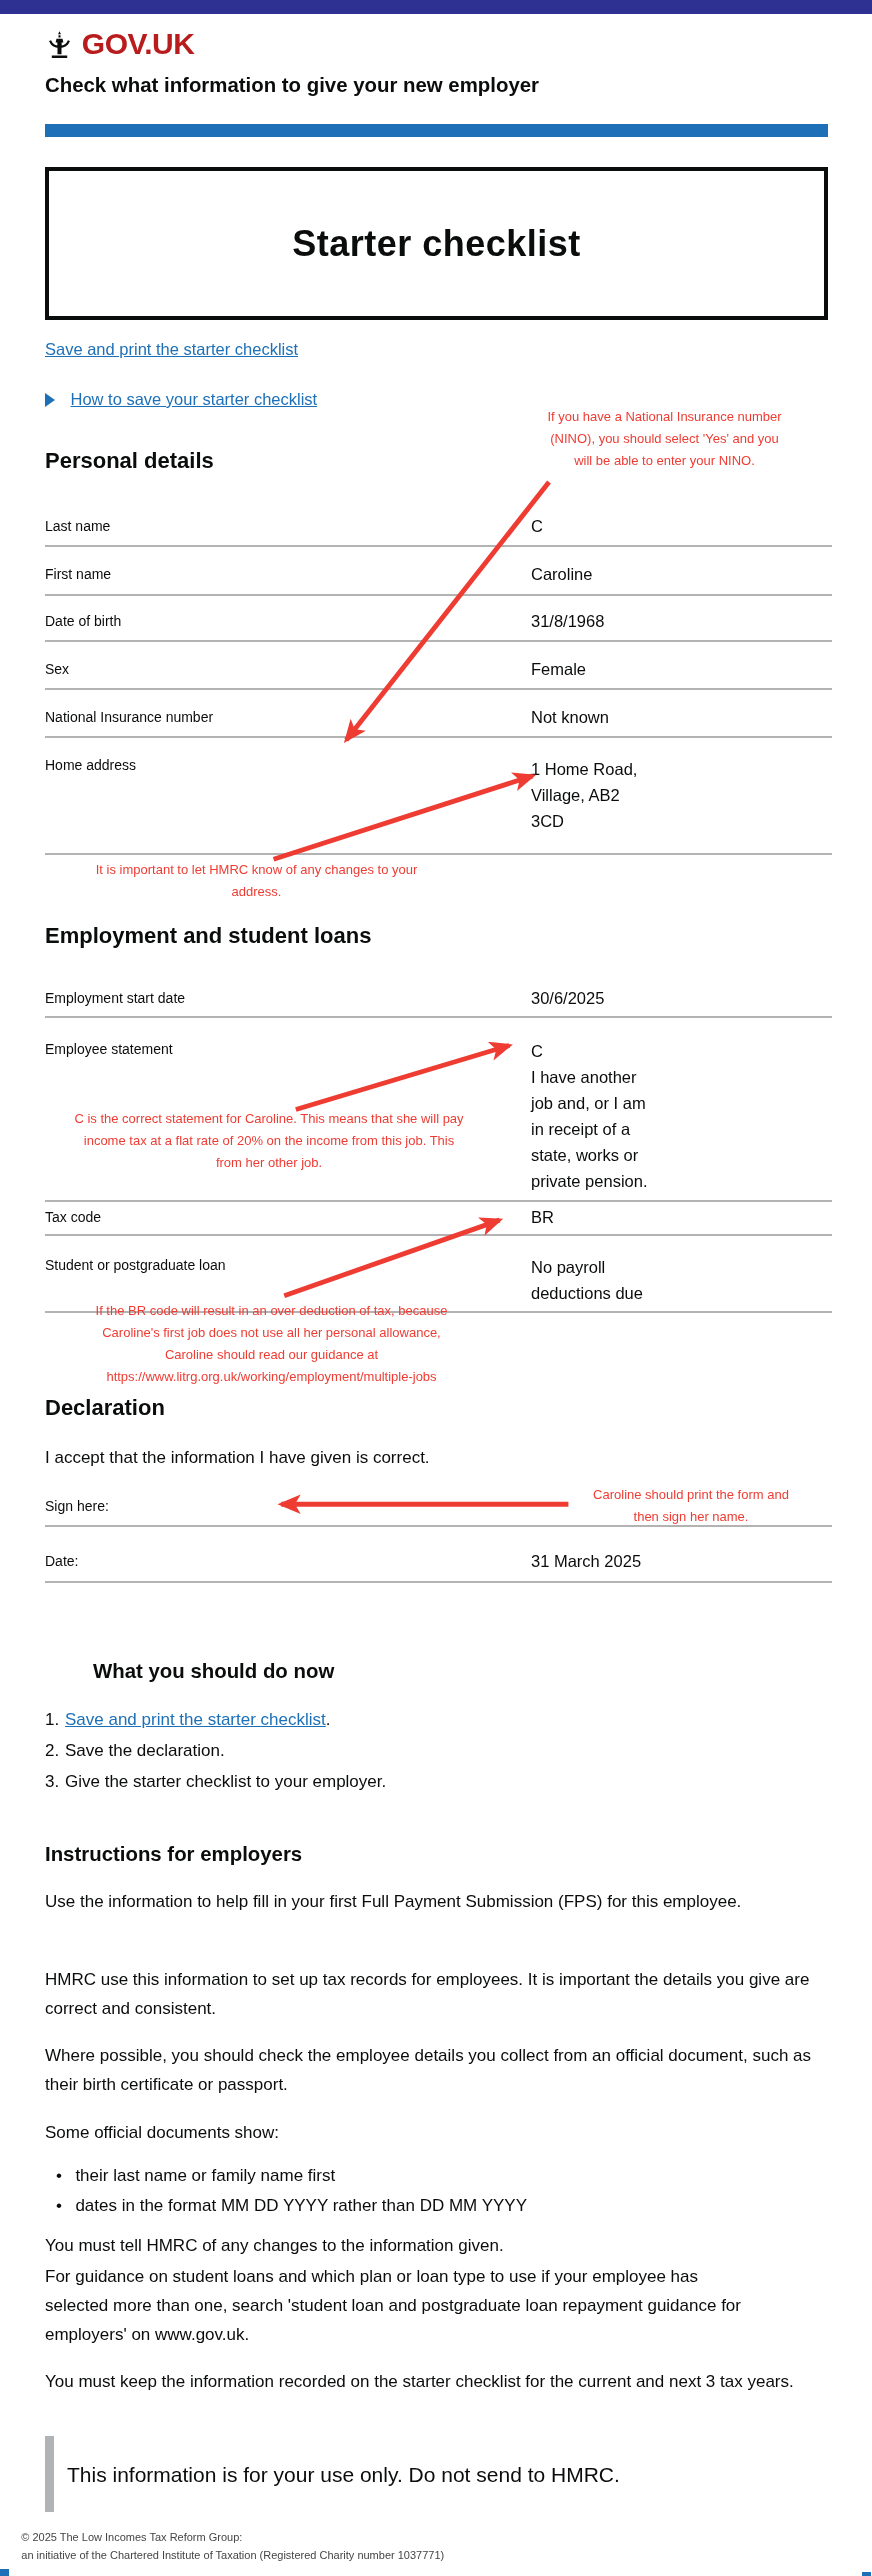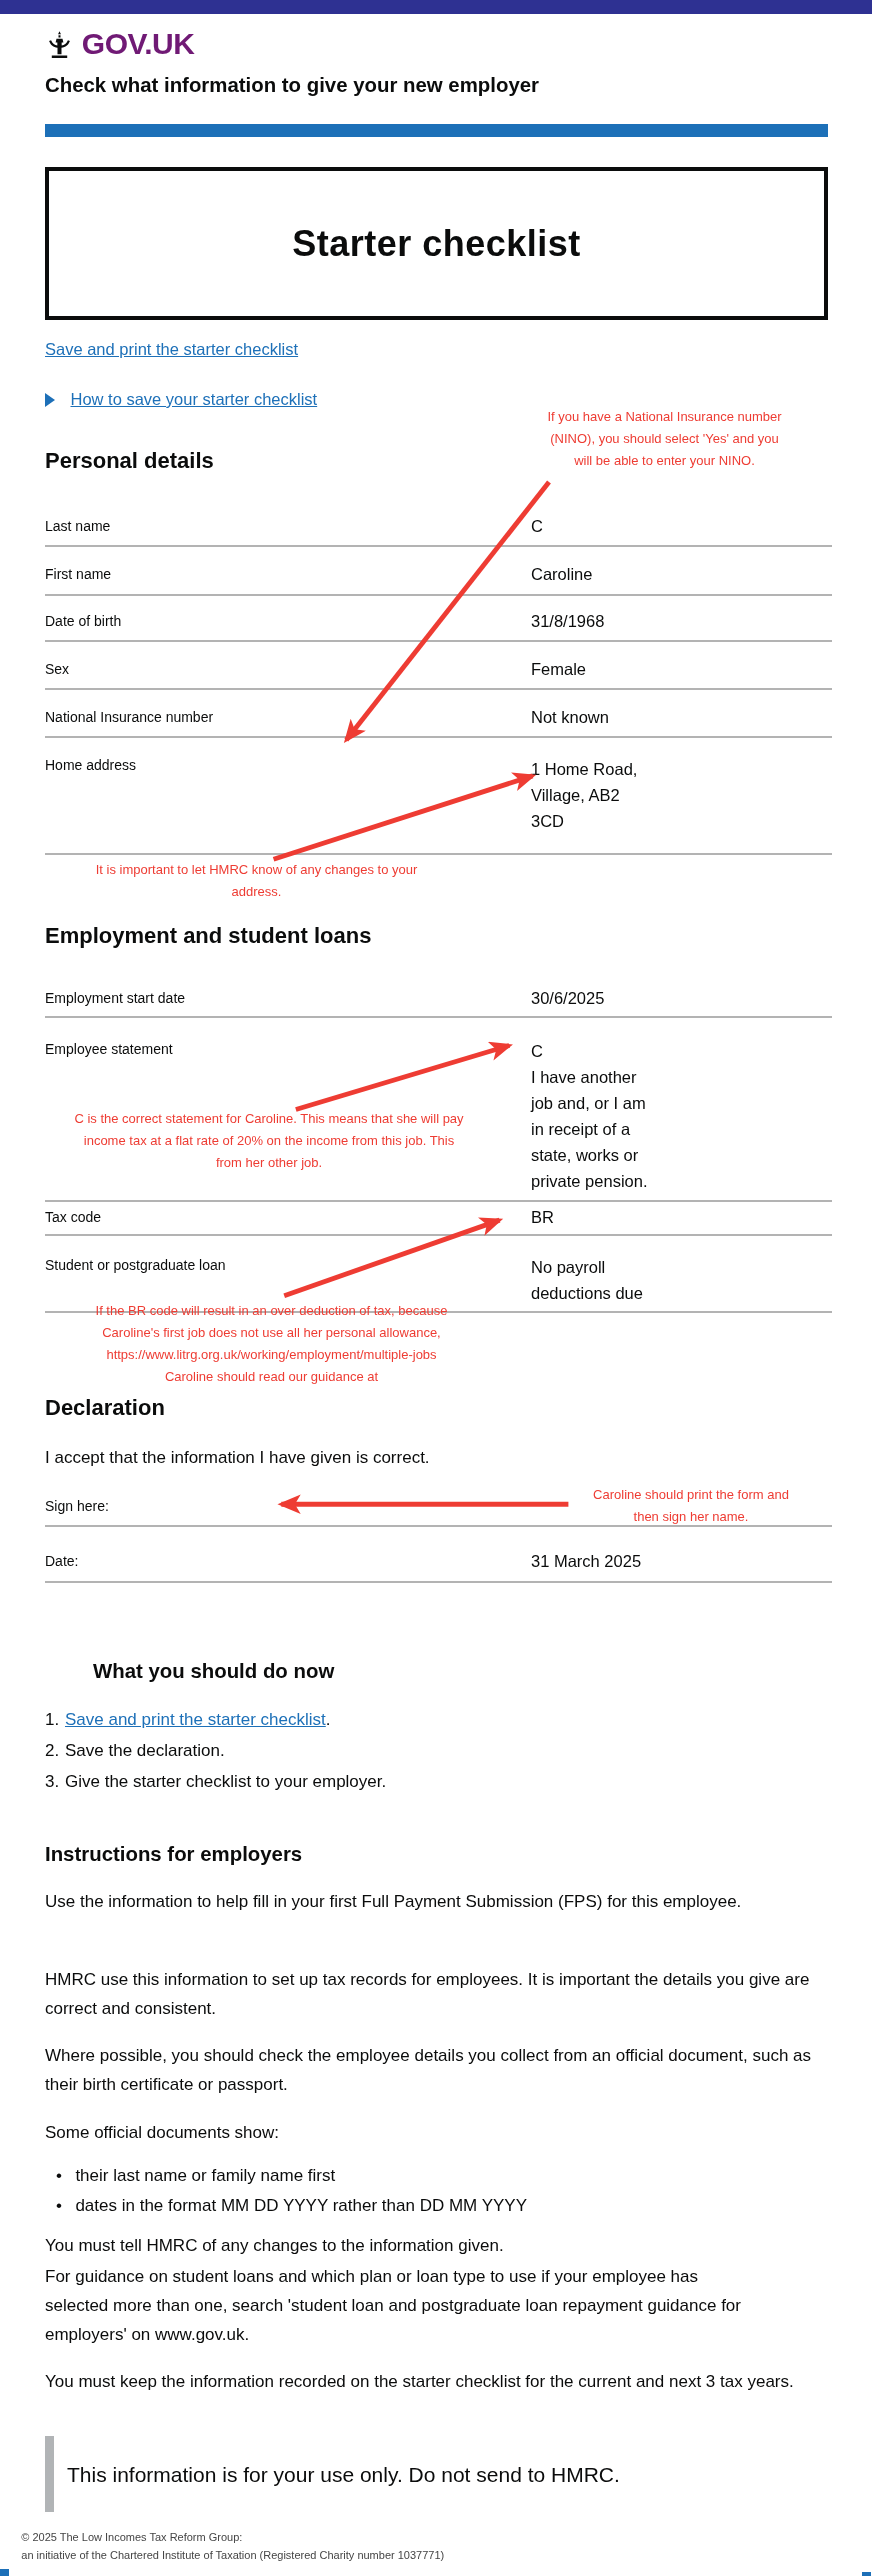--- a/index.html
+++ b/index.html
@@ -4,21 +4,21 @@
 <style>
   * { margin:0; padding:0; box-sizing:border-box; }
   html,body { background:#ffffff; }
   body {
     width:873px; height:2576px; position:relative; overflow:hidden;
     font-family:"Liberation Sans", sans-serif; color:#0b0c0c;
   }
   .abs { position:absolute; }
   .topbar { left:0; top:0; width:873px; height:13.6px; background:#2e3192; }
   .logo-row { left:45px; top:27px; display:flex; align-items:center; gap:7.8px; }
-  .logo-text { font-size:30px; font-weight:bold; letter-spacing:-0.5px; color:#701a75; }
+  .logo-text { font-size:30px; font-weight:bold; letter-spacing:-0.5px; color:#b91c1c; }
   .service-title { left:45px; top:74px; font-size:20.4px; font-weight:bold; }
   .blue-rule { left:45px; top:124px; width:783px; height:12.6px; background:#1d70b8; }
   .title-box { left:45px; top:167px; width:783px; height:153px; border:4.8px solid #0b0c0c;
                display:flex; align-items:center; justify-content:center; }
   .title-box .t { font-size:36px; font-weight:bold; letter-spacing:0.5px; }
   a.link, .link { color:#1d70b8; text-decoration:underline; font-size:16.5px; cursor:pointer; }
   .details-marker { width:0; height:0; border-top:7.8px solid transparent; border-bottom:7.8px solid transparent;
                     border-left:10.7px solid #1d70b8; }
   .h2 { font-size:22px; font-weight:bold; }
   .h3 { font-size:20.4px; font-weight:bold; }
@@ -138,22 +138,22 @@
 <div class="abs lbl" style="left:45px; top:1256px;">Student or postgraduate loan</div>
 <div class="abs" style="left:531px; top:1254px;">
   <div class="vline">No payroll</div>
   <div class="vline">deductions due</div>
 </div>
 <div class="abs hr" style="top:1311px; width:787px;"></div>
 
 <div class="abs ann" style="left:29px; top:1300px; width:485px;">
   <div>If the BR code will result in an over deduction of tax, because</div>
   <div>Caroline's first job does not use all her personal allowance,</div>
+  <div>Caroline should read our guidance at</div>
   <div>https://www.litrg.org.uk/working/employment/multiple-jobs</div>
-  <div>Caroline should read our guidance at</div>
 </div>
 
 <div class="abs h2" style="left:45px; top:1395px;">Declaration</div>
 <div class="abs para" style="top:1443px;">I accept that the information I have given is correct.</div>
 
 <div class="abs lbl" style="left:45px; top:1497px;">Sign here:</div>
 <div class="abs ann" style="left:548px; top:1484px; width:286px;">
   <div>Caroline should print the form and</div>
   <div>then sign her name.</div>
 </div>

